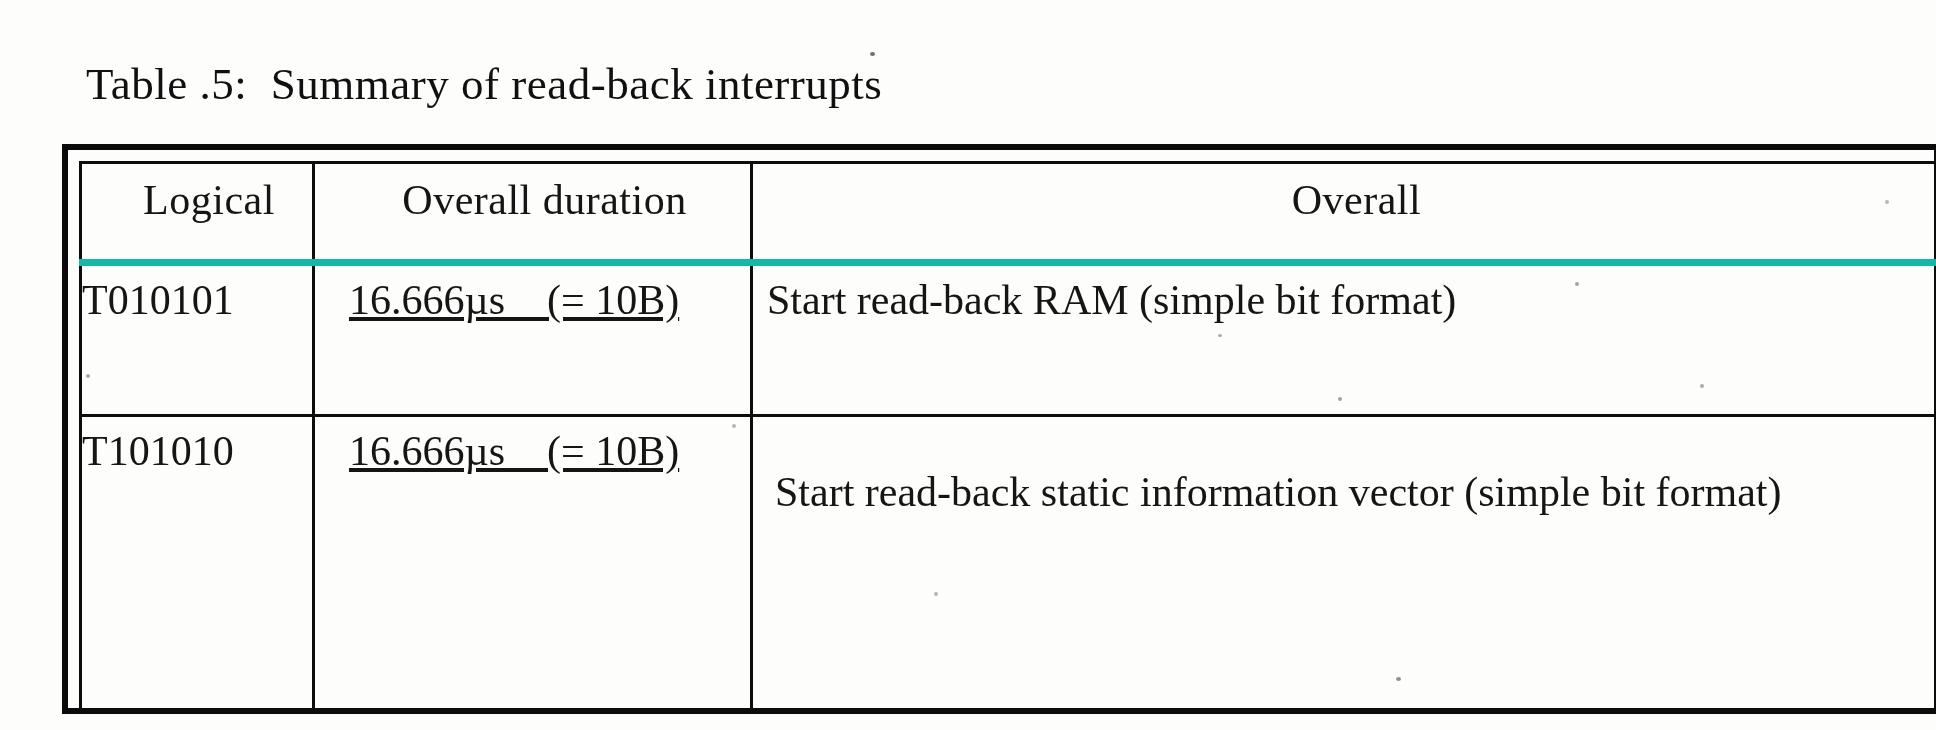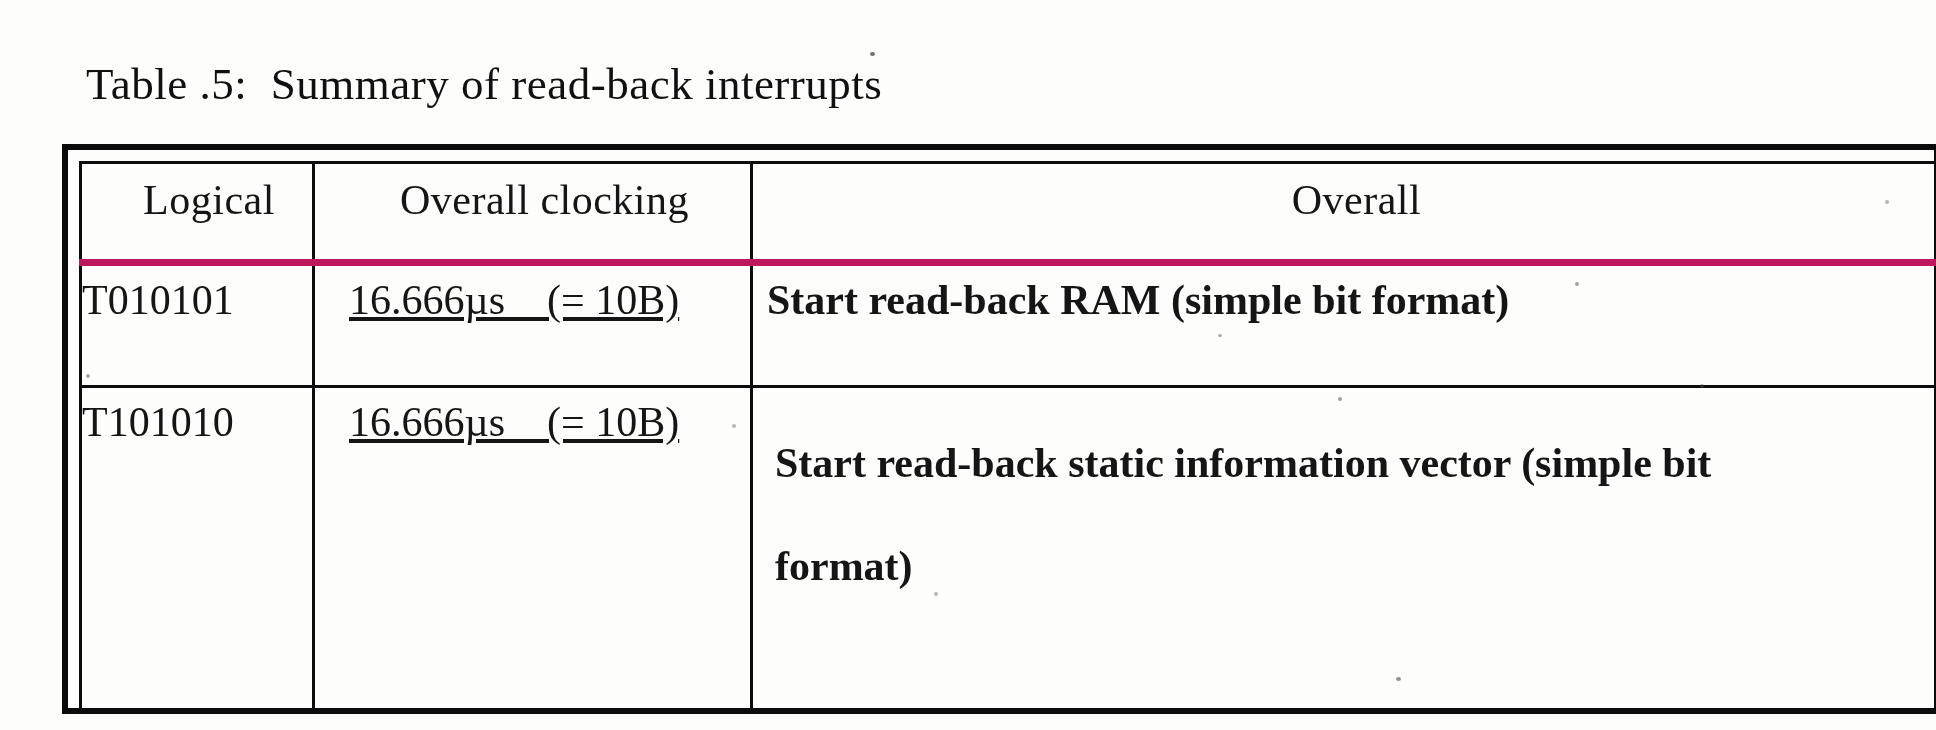--- a/index.html
+++ b/index.html
@@ -40,30 +40,30 @@
   col.c-duration { width: 438px; }
   th, td {
     border: 3px solid #0d0d0d;
     vertical-align: top;
     font-size: 42px;
     font-weight: normal;
     color: #151515;
   }
   thead th {
     height: 100px;
-    border-bottom: 7px solid #be185d;
+    border-bottom: 7px solid #14b8a6;
     text-align: center;
     padding-top: 12px;
     letter-spacing: 0.5px;
     padding-left: 24px;
   }
   td { padding-top: 10px; }
   td.cell-logical { text-align: left; height: 1px; }
   td.cell-duration { padding-left: 34px; white-space: pre-wrap; text-decoration: underline; }
-  td.cell-function { padding-left: 14px; font-weight: bold; }
+  td.cell-function { padding-left: 14px; }
   tr.row-1 td { height: 92px; }
   tr.row-2 td { height: 178px; }
   tr.row-3 td { height: 88px; }
   tr.row-4 td { height: 92px; }
   tr.row-2 td.cell-function {
     line-height: 2.45em;
     padding-top: 16px;
   }
   tr.row-2 td.cell-function .wrap-limit {
     display: inline-block;
@@ -87,21 +87,21 @@
   <div class="table-frame">
     <table class="data-table">
       <colgroup>
         <col class="c-logical">
         <col class="c-duration">
         <col class="c-function">
       </colgroup>
       <thead>
         <tr>
           <th>Logical</th>
-          <th>Overall clocking</th>
+          <th>Overall duration</th>
           <th>Overall</th>
         </tr>
       </thead>
       <tbody>
         <tr class="row-1">
           <td class="cell-logical">T010101</td>
           <td class="cell-duration">16.666µs    (= 10B)</td>
           <td class="cell-function">Start read-back RAM (simple bit format)</td>
         </tr>
         <tr class="row-2">

